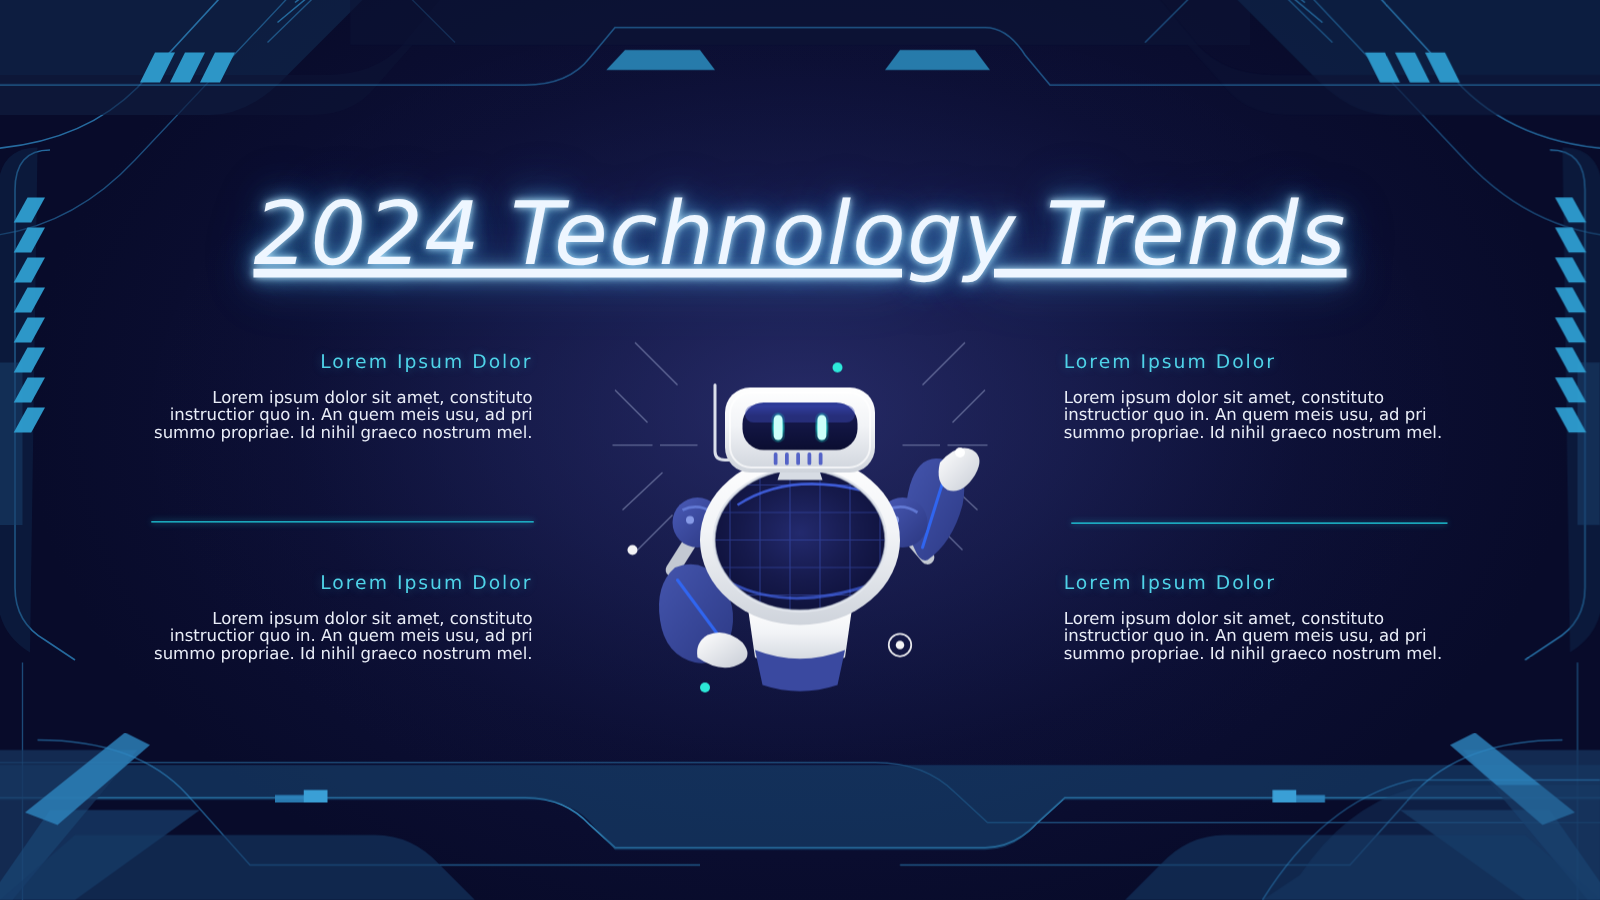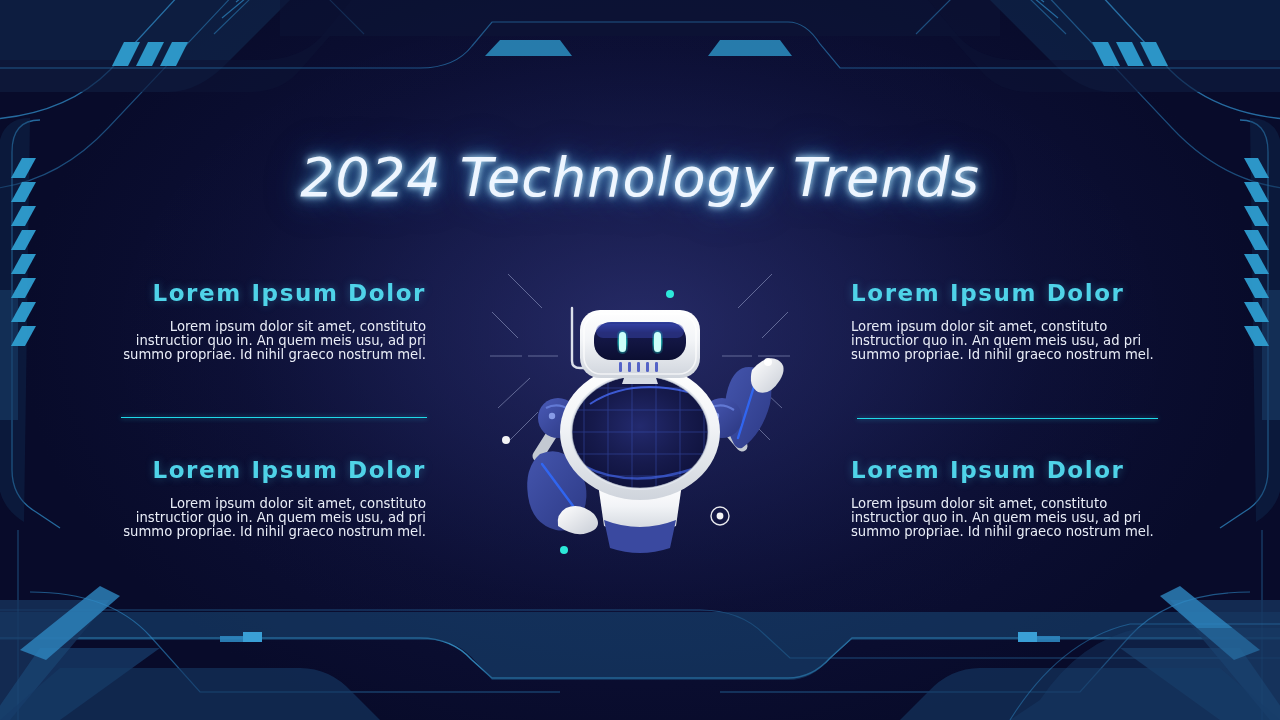--- a/index.html
+++ b/index.html
@@ -20,36 +20,37 @@
 
   
   .title-wrap {
     position:absolute; top:146px; left:0; width:1280px; text-align:center;
   }
   .title {
     display:inline-block;
     font-family:"DejaVu Sans", sans-serif;
     font-style:italic;
     font-weight:400;
-    font-size:54px;
+    font-size:70px;
     letter-spacing:1px;
     color:#eef6ff;
     text-shadow:
       0 0 6px rgba(190,235,255,.95),
       0 0 14px rgba(120,210,255,.75),
       0 0 28px rgba(70,180,255,.55),
       0 0 46px rgba(40,140,235,.35);
+    text-decoration: underline;
   }
 
   
   .block { position:absolute; width:306px; }
   .block h3 {
     font-family:"DejaVu Sans", sans-serif;
-    font-weight:700;
-    font-size:23px;
+    font-weight:400;
+    font-size:15px;
     letter-spacing:1.6px;
     color:#4fd3e8;
     white-space:nowrap;
     margin-bottom:14px;
     text-shadow:0 0 8px rgba(60,190,225,.35);
   }
   .block p {
     font-family:"DejaVu Sans", sans-serif;
     font-size:13.2px;
     line-height:14px;

